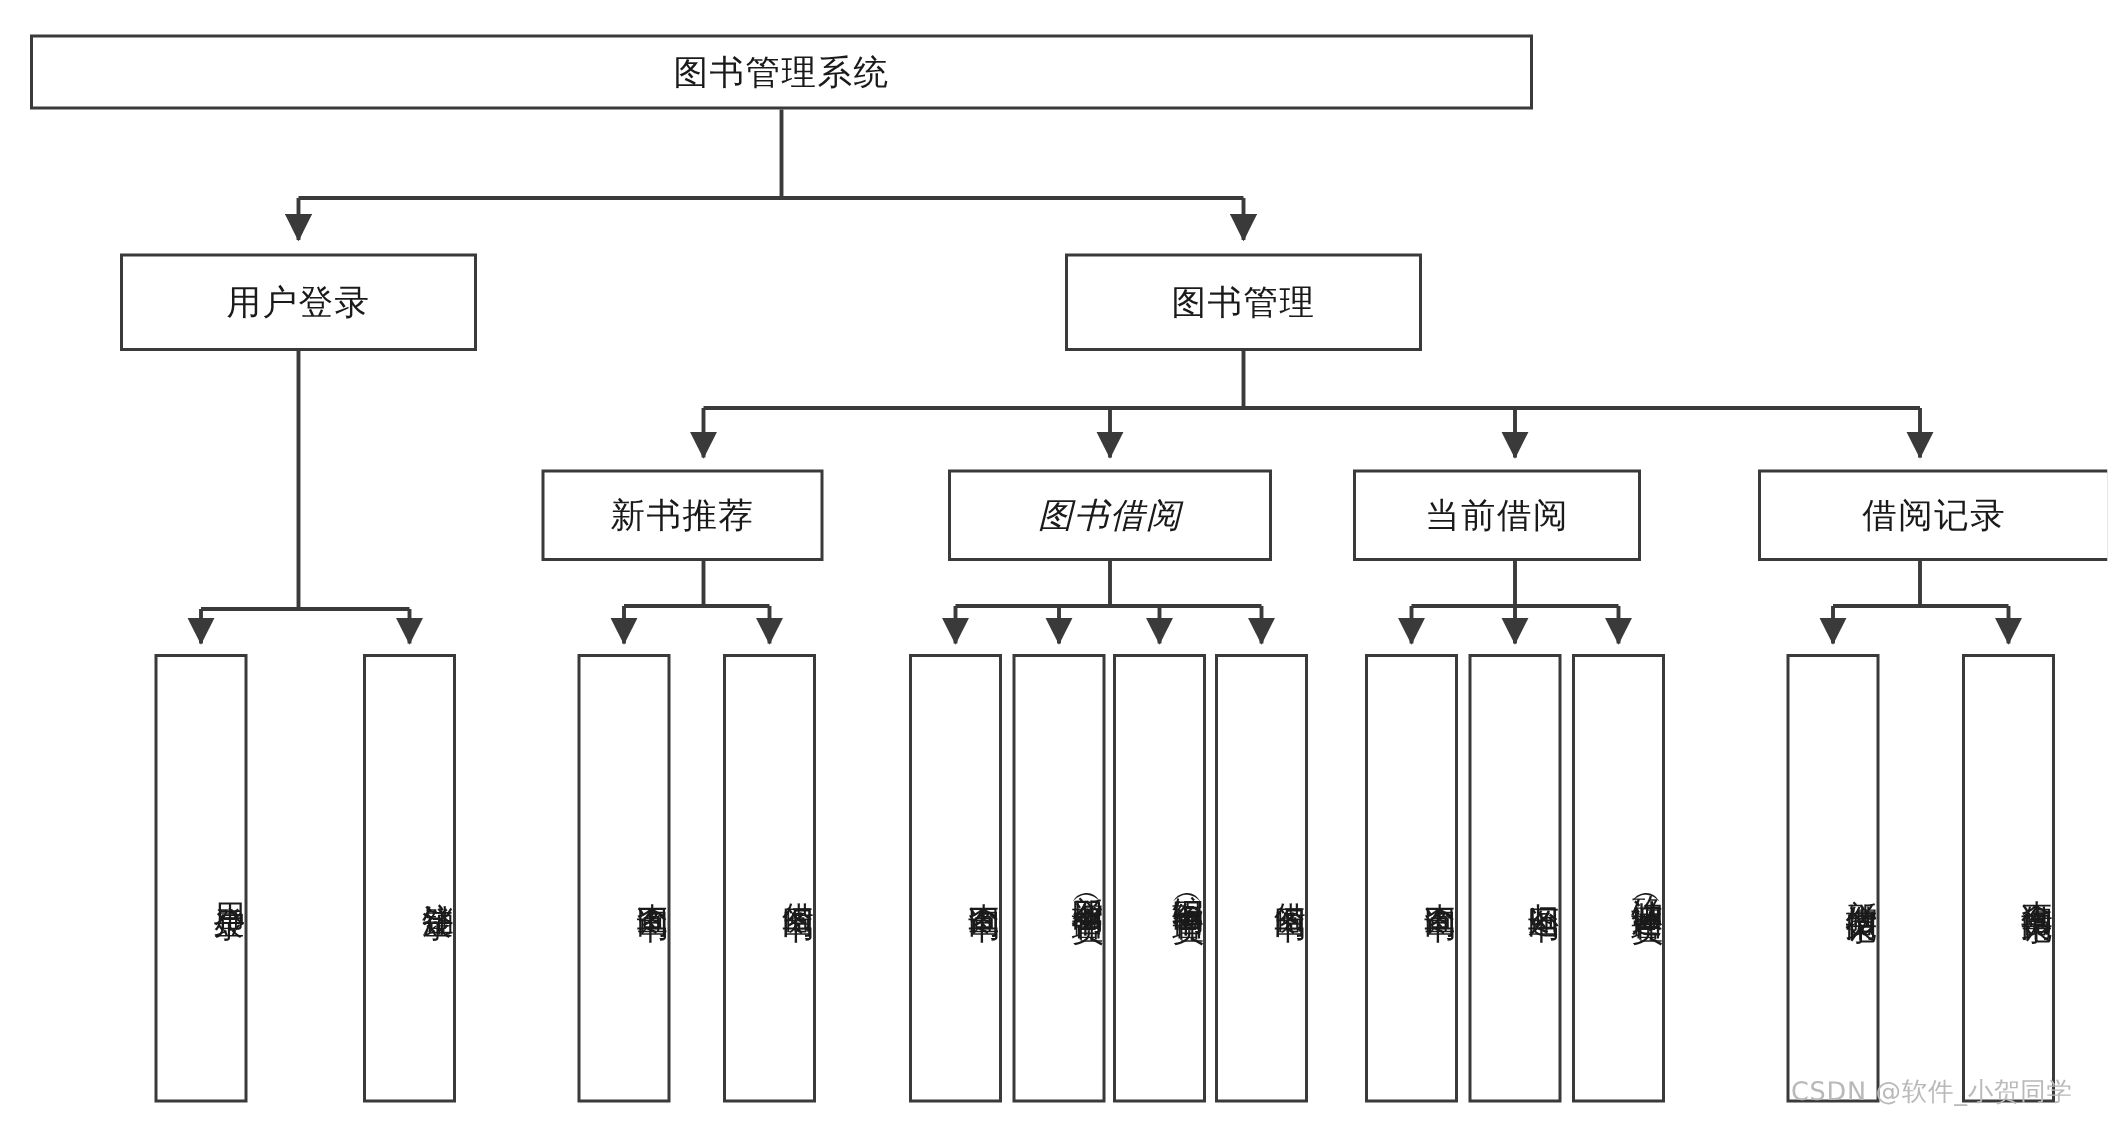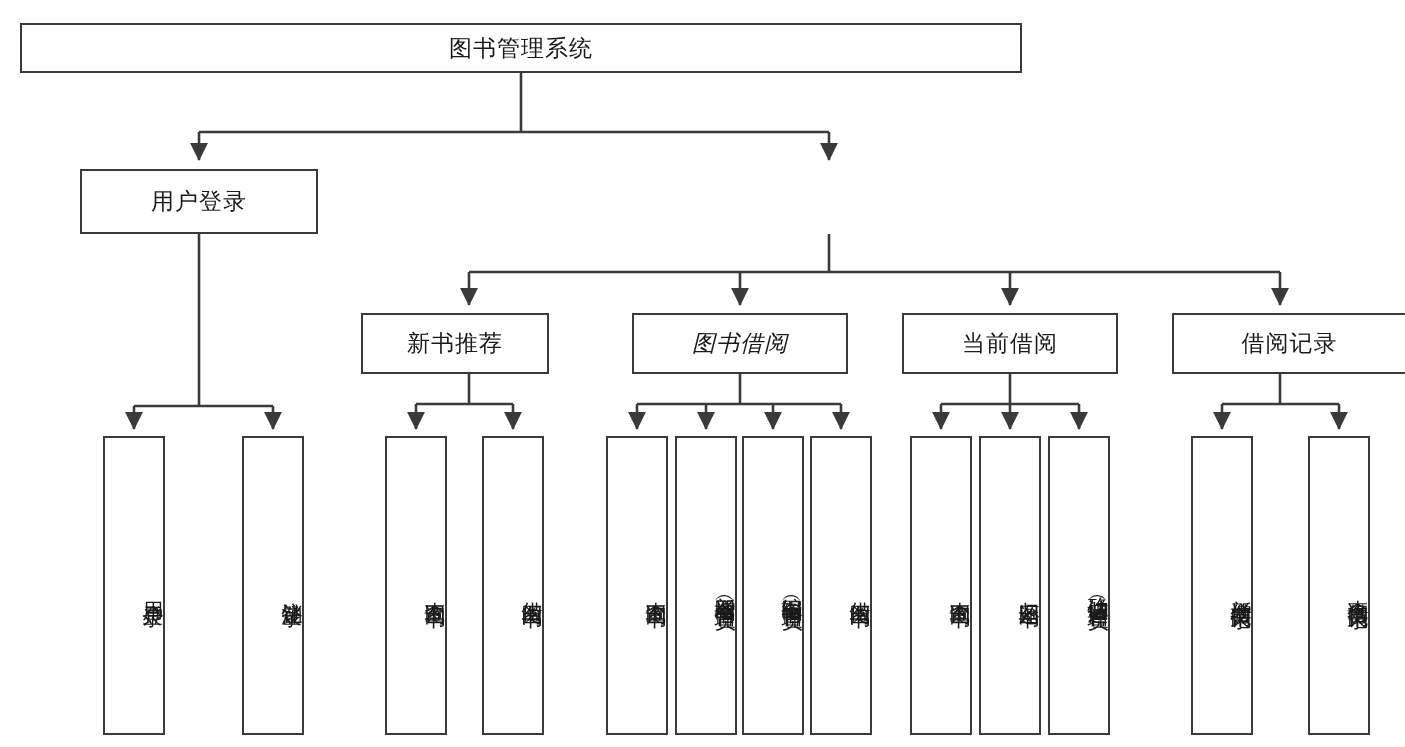--- a/index.html
+++ b/index.html
@@ -119,28 +119,31 @@
     </g>
   </svg>
 
   <div class="node h" style="left:20px; top:11px; width:1002px; height:50px;margin-top:12px;">
     <span>图书管理系统</span>
   </div>
 
   <div class="node h" style="left:80px; top:169px; width:238px; height:65px;">
     <span>用户登录</span>
   </div>
+  <div class="node h" style="left:710px; top:169px; width:238px; height:65px;">
+    <span>图书管理</span>
+  </div>
 
   <div class="node h" style="left:361px; top:313px; width:188px; height:61px;">
     <span>新书推荐</span>
   </div>
   <div class="node h" style="left:632px; top:313px; width:216px; height:61px;font-style:italic;">
     <span>图书借阅</span>
   </div>
-  <div class="node h" style="left:902px; top:313px; width:216px; height:61px;">
+  <div class="node h" style="left:902px; top:313px; width:192px; height:61px;">
     <span>当前借阅</span>
   </div>
   <div class="node h" style="left:1172px; top:313px; width:235px; height:61px;">
     <span>借阅记录</span>
   </div>
 
   <div class="node v" style="left:103px; top:436px; width:62px; height:299px;">
     <span class="vtext">用户登录</span>
   </div>
   <div class="node v" style="left:242px; top:436px; width:62px; height:299px;">
@@ -177,14 +180,15 @@
     <span class="vtext">确认归还（管理员）</span>
   </div>
 
   <div class="node v" style="left:1191px; top:436px; width:62px; height:299px;">
     <span class="vtext">新增借阅记录</span>
   </div>
   <div class="node v" style="left:1308px; top:436px; width:62px; height:299px;">
     <span class="vtext">查询借阅记录</span>
   </div>
 
+  <div class="watermark" style="left:1194px; top:716px;">CSDN @软件_小贺同学</div>
 
 </div>
 
 </body></html>

